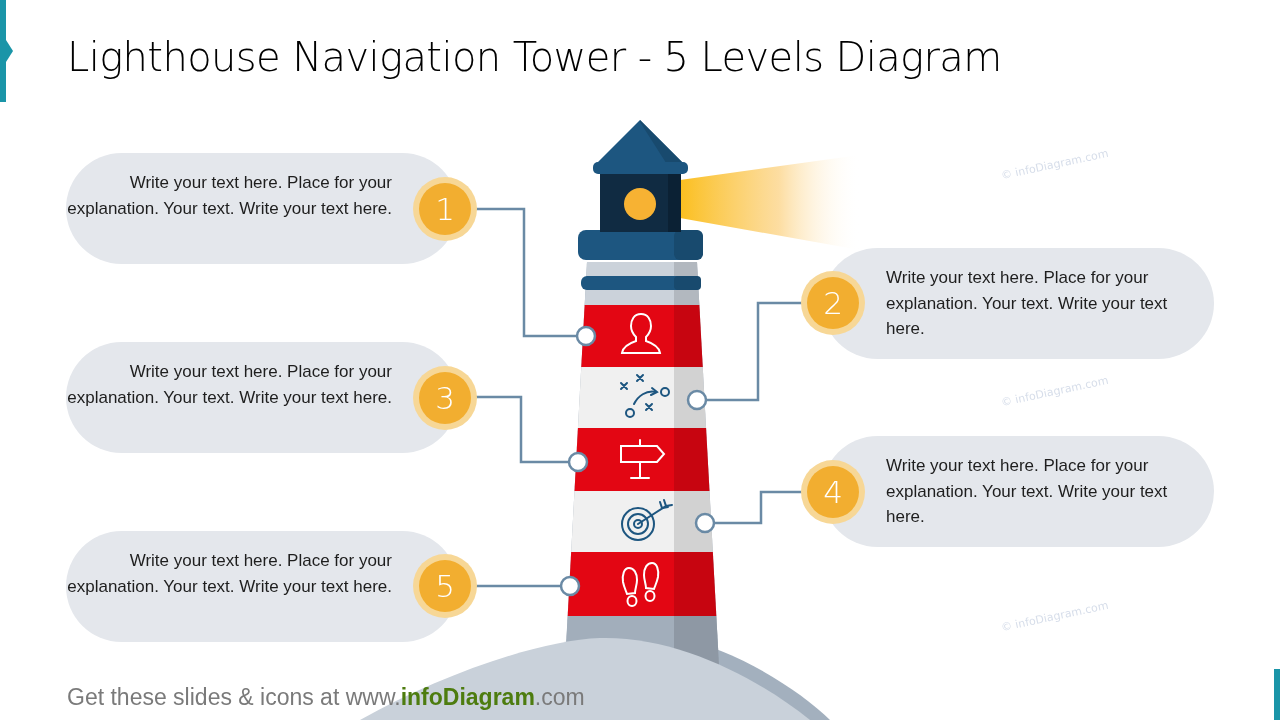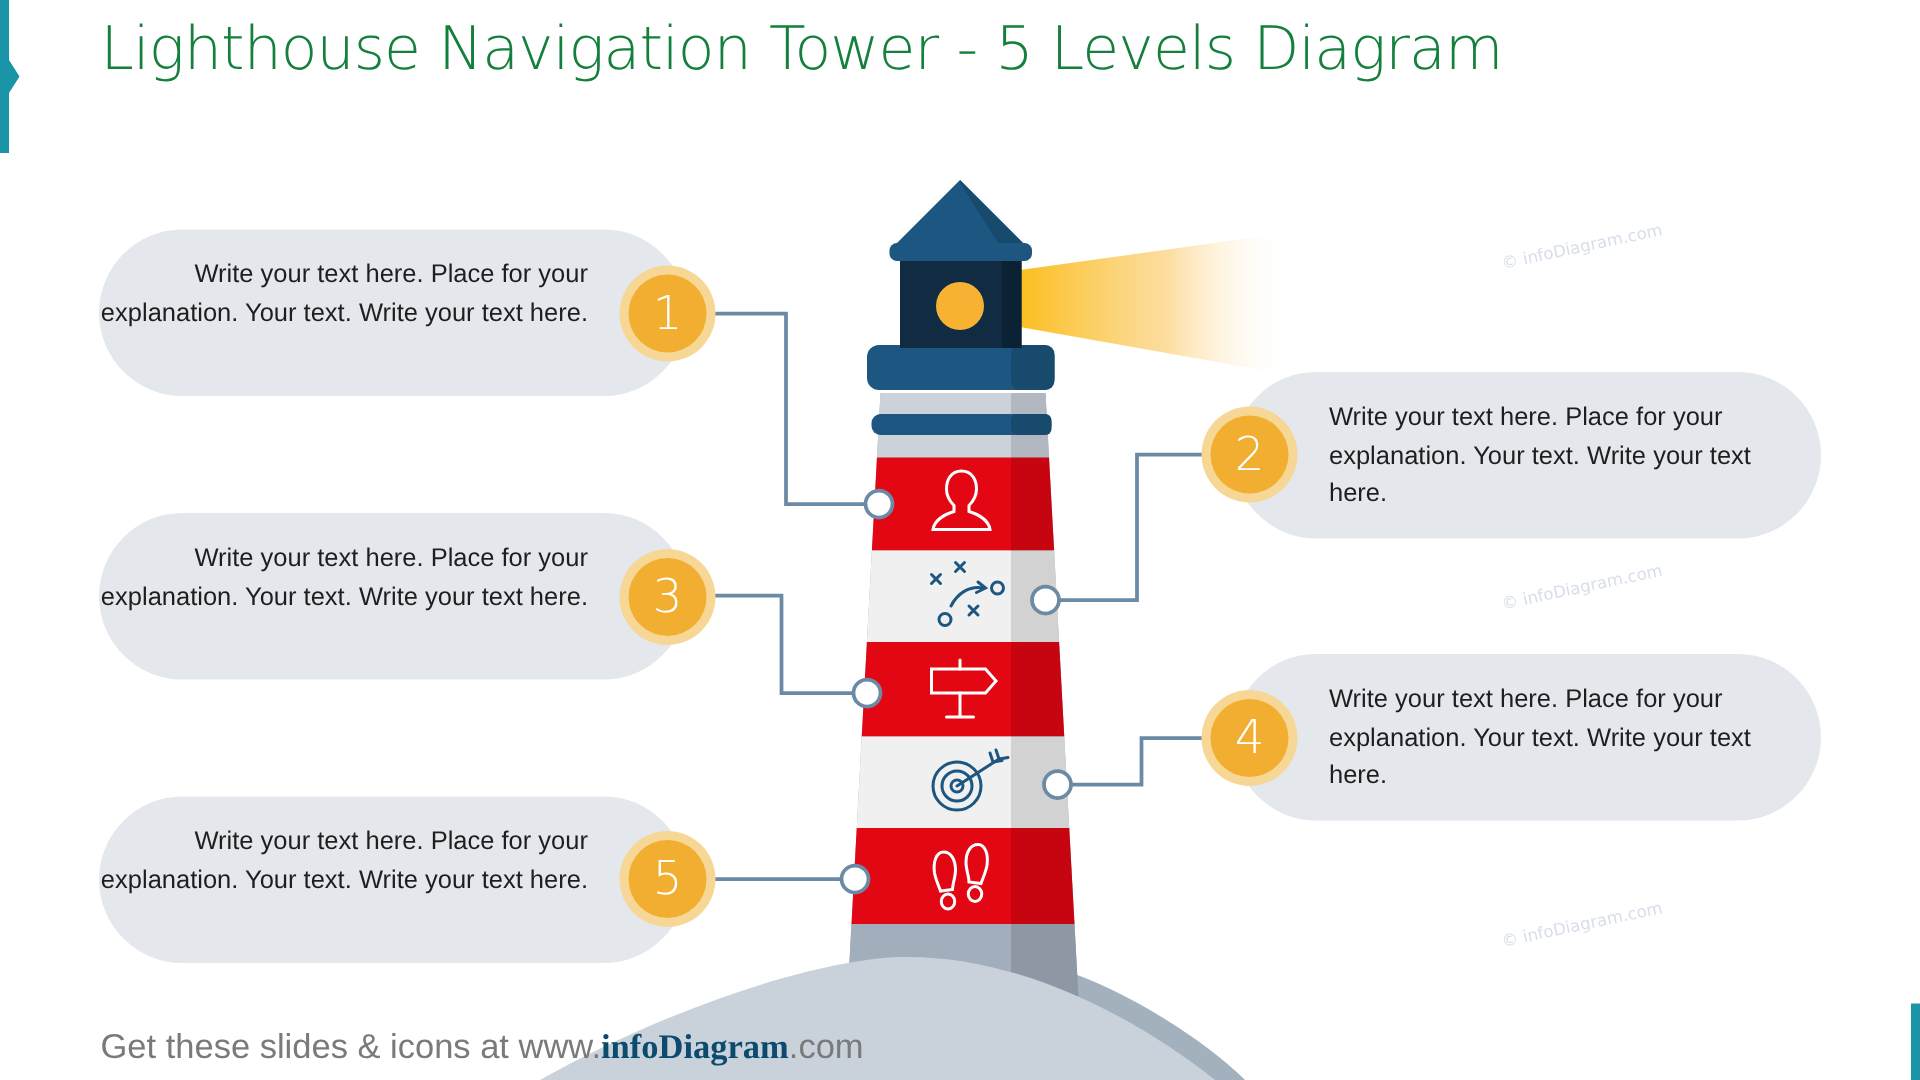--- a/index.html
+++ b/index.html
@@ -1,22 +1,22 @@
 <!DOCTYPE html>
 <html><head>
 <meta charset="utf-8">
 <style>
   html, body { margin:0; padding:0; }
   body { width:1280px; height:720px; position:relative; overflow:hidden; background:#ffffff; font-family:"Liberation Sans", sans-serif; }
   .accent-left { position:absolute; left:0; top:0; width:6px; height:102px; background:#1a95a8; }
   .accent-left-tip { position:absolute; left:6px; top:40px; width:0; height:0; border-top:11px solid transparent; border-bottom:11px solid transparent; border-left:7px solid #1a95a8; }
   .accent-right { position:absolute; right:0; top:669px; width:6px; height:51px; background:#1a95a8; }
-  .title { position:absolute; left:67px; top:10px; font-size:40px; color:#15803d; font-family:"DejaVu Sans", sans-serif; font-weight:300; letter-spacing:-0.6px; white-space:nowrap; }
+  .title { position:absolute; left:67px; top:34px; font-size:40px; color:#000000; font-family:"DejaVu Sans", sans-serif; font-weight:300; letter-spacing:-0.6px; white-space:nowrap; }
   .footer { position:absolute; left:67px; top:684px; font-size:23px; color:#7a7a7a; font-family:"Liberation Sans", sans-serif; white-space:nowrap; z-index:3; }
-  .footer b { color:#0c4a6e;font-family:Liberation Serif, serif; }
+  .footer b { color:#4d7c0f; }
   .watermark { position:absolute; font-size:11px; color:#d7deea; transform:rotate(-12deg); white-space:nowrap; font-family:"DejaVu Sans", sans-serif; }
   svg.scene { position:absolute; left:0; top:0; }
   .pill { position:absolute; background:#e4e7ec; border-radius:56px; height:111px; }
   .pill-text { position:absolute; font-size:17px; line-height:25.5px; color:#1e1e1e; font-family:Liberation Sans, sans-serif; }
   .pill-left .pill-text { right:66px; text-align:right; width:340px; }
   .pill-right .pill-text { left:64px; text-align:left; width:320px; }
   .badge { position:absolute; width:64px; height:64px; border-radius:50%; background:#f7d796; }
   .badge-inner { position:absolute; left:6px; top:6px; width:52px; height:52px; border-radius:50%; background:#f2ae30; color:#fff; font-size:31px; text-align:center; line-height:52px; font-family:"DejaVu Sans", sans-serif; font-weight:300; }
 </style>
 </head>

